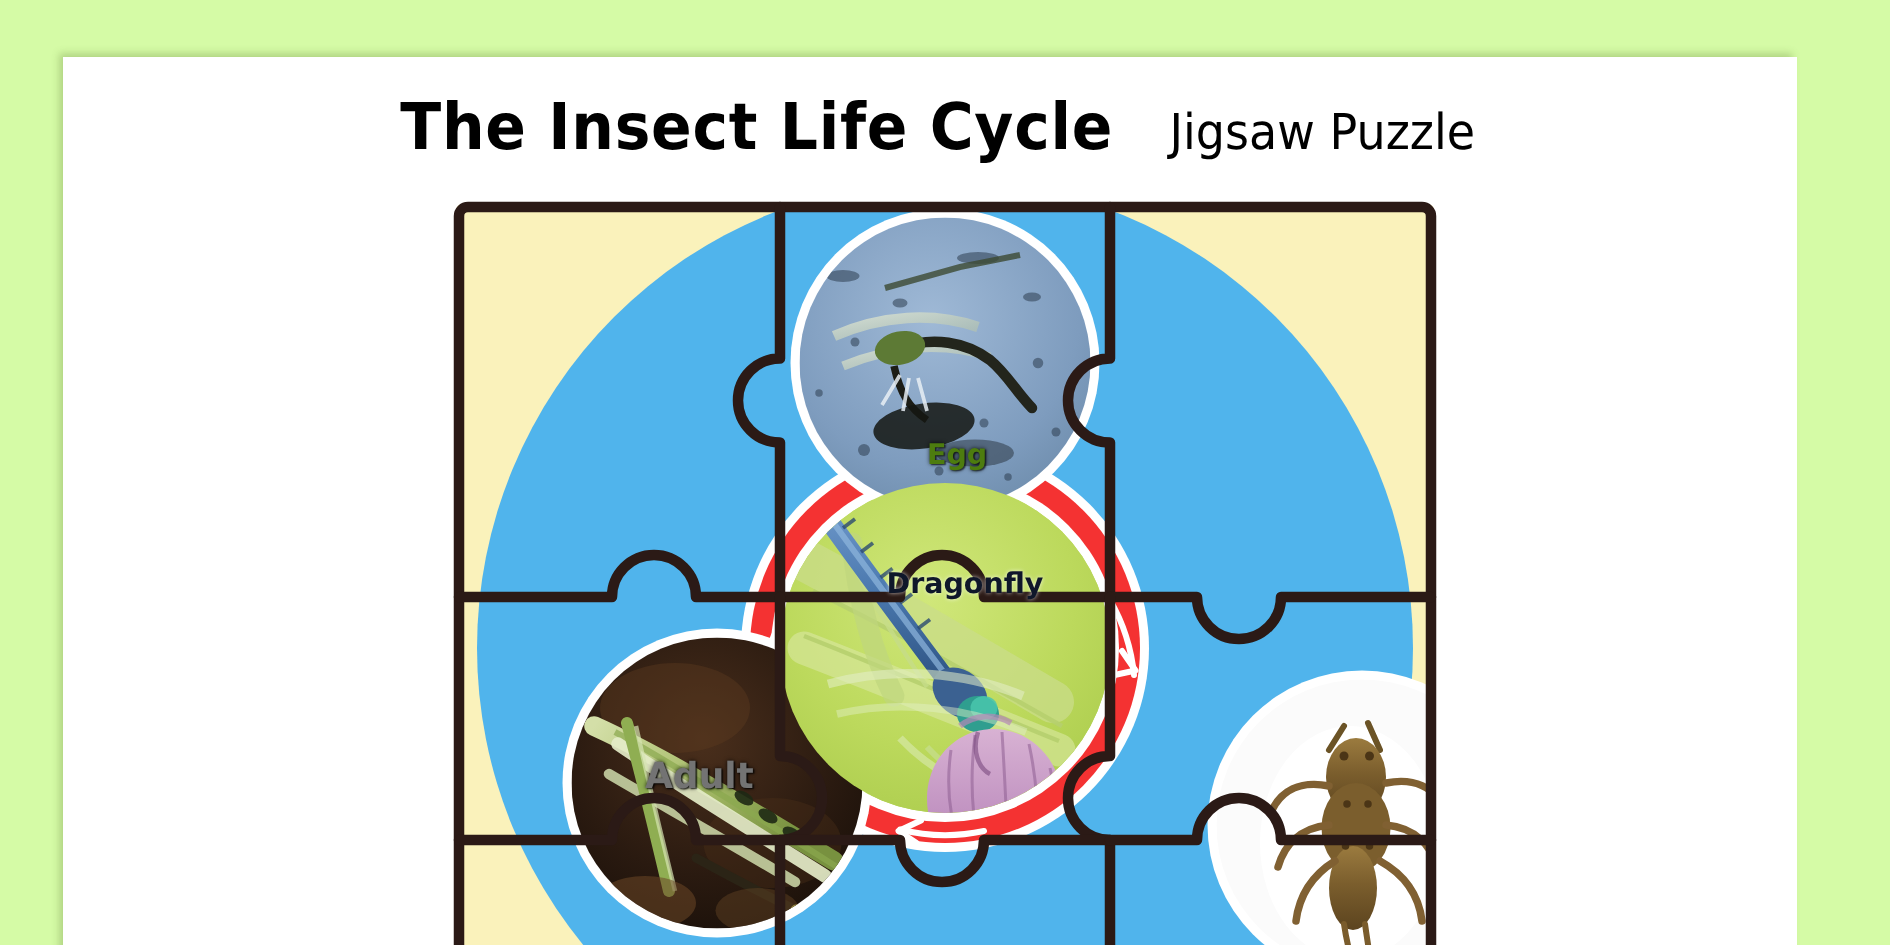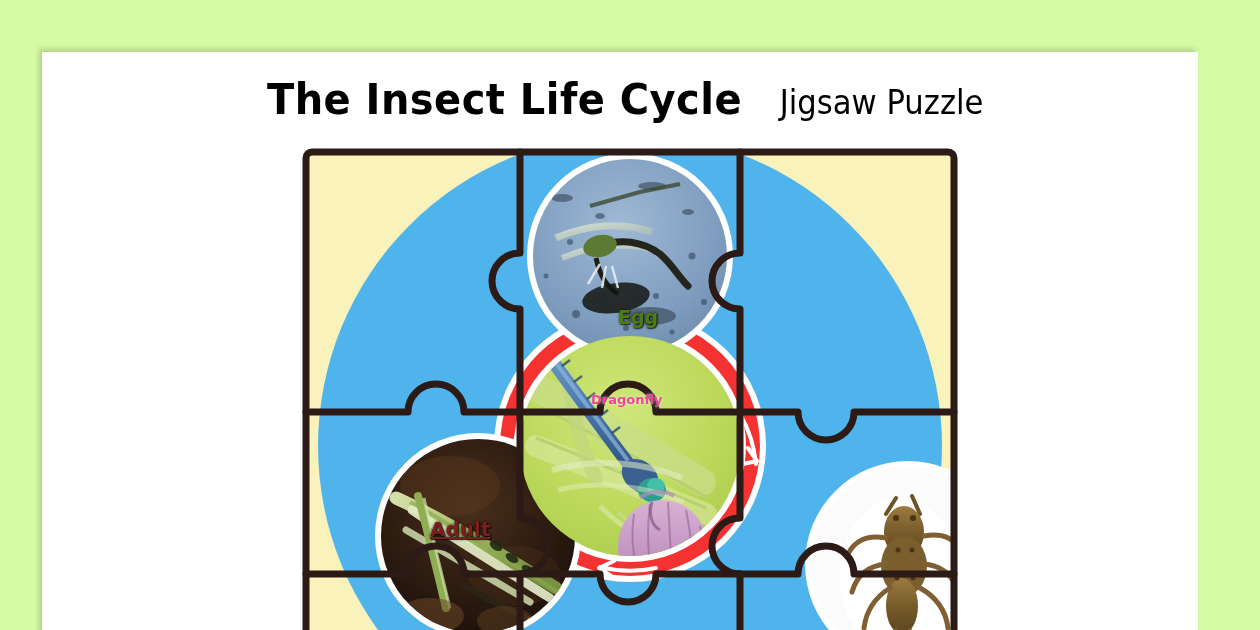--- a/index.html
+++ b/index.html
@@ -11,21 +11,20 @@
     height: 630px;
     overflow: hidden;
     background: #d5fba6;
     font-family: "DejaVu Sans", sans-serif;
   }
   .stage {
     position: relative;
     width: 1260px;
     height: 558px;
     background: #d5fba6;
-    margin-top: 14px;
   }
   .page {
     position: absolute;
     left: 42px;
     top: 38px;
     width: 1156px;
     height: 620px;
     background: #ffffff;
     box-shadow: -3px -3px 5px rgba(90,120,50,0.30);
   }
@@ -75,33 +74,32 @@
     pointer-events: none;
   }
   .label-egg {
     font-size: 19px;
     color: #4d7c0f;
     left: 318px;
     top: 160px;
     text-shadow: 0 0 3px rgba(0,0,0,0.75), 1px 1px 1px rgba(0,0,0,0.6);
   }
   .label-dragonfly {
-    font-size: 13px;
-    color: #ec4899;
+    font-size: 19px;
+    color: #0f172a;
     left: 291px;
     top: 246px;
     text-shadow: 0 0 3px rgba(255,255,255,0.7);
   }
   .label-adult {
-    font-size: 20px;
-    color: #7f1d1d;
+    font-size: 24px;
+    color: #737373;
     left: 130px;
     top: 371px;
     text-shadow: 0 0 3px rgba(0,0,0,0.8), 1px 1px 1px rgba(0,0,0,0.7);
-    text-decoration: underline;
   }
   .label-nymph {
     font-size: 19px;
     color: #1a1a1a;
     left: 554px;
     top: 497px;
     text-shadow: 0 0 3px rgba(255,255,255,0.9);
   }
 </style>
 </head>

